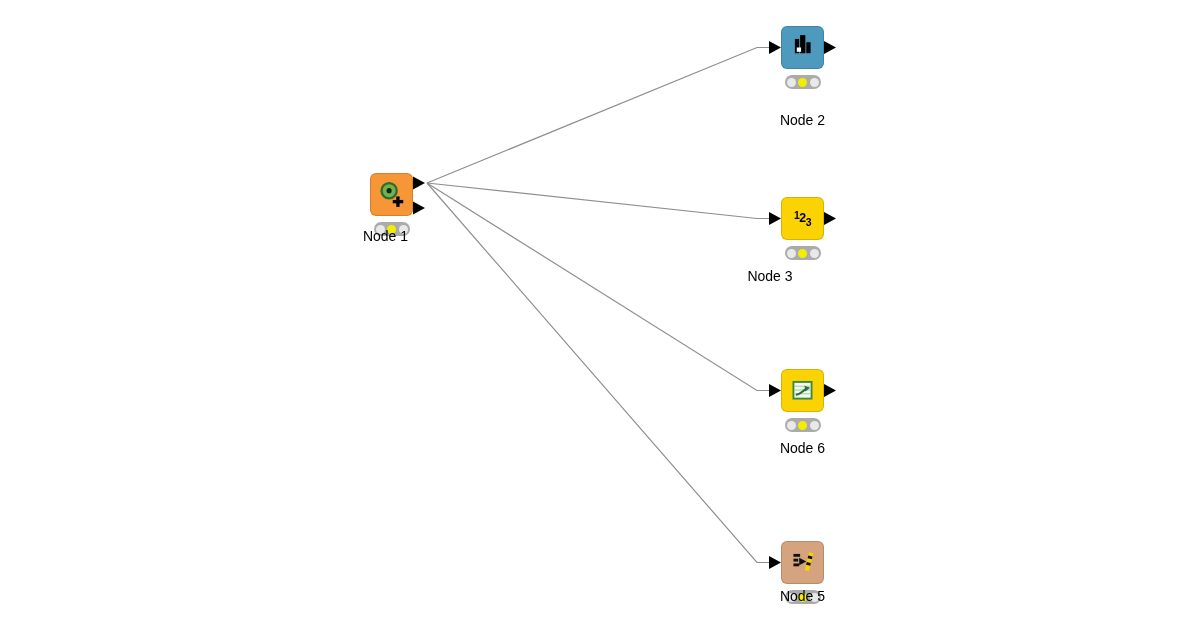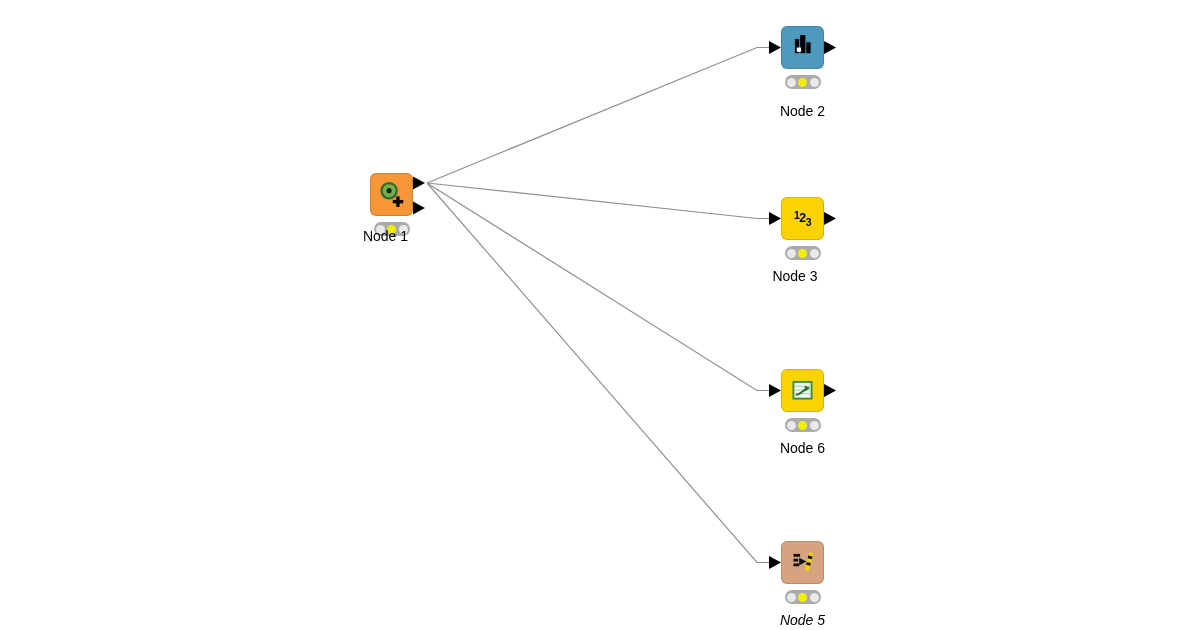--- a/index.html
+++ b/index.html
@@ -59,37 +59,37 @@
     <rect x="19" y="8.5" width="5.5" height="19" fill="#000"></rect>
     <rect x="25.5" y="16" width="4.5" height="11.5" fill="#000"></rect>
     <rect x="15.5" y="21.5" width="4.5" height="4.5" fill="#fff"></rect>
   </svg>
         </div>
     <div class="traffic-light" style="left: 784.5px; top: 75px; background: rgb(171, 171, 171);">
           <span class="tl-dot" style="background: rgb(233, 233, 233);"></span>
           <span class="tl-dot" style="background: rgb(243, 238, 0);"></span>
           <span class="tl-dot" style="background: rgb(233, 233, 233);"></span>
         </div>
-    <div class="node-label" style="left: 802.5px; top: 103px;">Node 2</div>
+    <div class="node-label" style="left: 802.5px; top: 112px;">Node 2</div>
   </div>
       <div class="node-group">
 
     <div class="node-body" style="left: 781px; top: 197px; background: rgb(251, 211, 3);">
           <svg viewBox="0 0 43 43">
     <text x="12.5" y="21.5" font-family="Liberation Sans, sans-serif" font-size="11" font-weight="bold" fill="#000">1</text>
     <text x="18" y="25.5" font-family="Liberation Sans, sans-serif" font-size="13" font-weight="bold" fill="#000">2</text>
     <text x="25" y="29" font-family="Liberation Sans, sans-serif" font-size="11" font-weight="bold" fill="#000">3</text>
   </svg>
         </div>
     <div class="traffic-light" style="left: 784.5px; top: 246px; background: rgb(171, 171, 171);">
           <span class="tl-dot" style="background: rgb(233, 233, 233);"></span>
           <span class="tl-dot" style="background: rgb(243, 238, 0);"></span>
           <span class="tl-dot" style="background: rgb(233, 233, 233);"></span>
         </div>
-    <div class="node-label" style="left: 795px; top: 268px; text-align: center;">Node 3</div>
+    <div class="node-label" style="left: 770px; top: 268px; text-align: center;">Node 3</div>
   </div>
       <div class="node-group">
 
     <div class="node-body" style="left: 781px; top: 369px; background: rgb(251, 211, 3);">
           <svg viewBox="0 0 43 43">
     <rect x="12" y="12.5" width="19" height="17.5" fill="#f2faf2" stroke="#3c8a40" stroke-width="2"></rect>
     <line x1="13.5" y1="17" x2="29.5" y2="17" stroke="#9ccb9c" stroke-width="1"></line>
     <line x1="13.5" y1="21" x2="29.5" y2="21" stroke="#9ccb9c" stroke-width="1"></line>
     <line x1="13.5" y1="25" x2="29.5" y2="25" stroke="#9ccb9c" stroke-width="1"></line>
     <path d="M14.5 26 C19 26 21 22.5 25 20" stroke="#2d6e31" stroke-width="2.2" fill="none"></path>
@@ -116,16 +116,16 @@
       <rect x="26" y="14.5" width="4.5" height="3" fill="#111"></rect>
       <rect x="26" y="21.5" width="4.5" height="3" fill="#111"></rect>
     </g>
   </svg>
         </div>
     <div class="traffic-light" style="left: 784.5px; top: 590px; background: rgb(171, 171, 171);">
           <span class="tl-dot" style="background: rgb(233, 233, 233);"></span>
           <span class="tl-dot" style="background: rgb(243, 238, 0);"></span>
           <span class="tl-dot" style="background: rgb(233, 233, 233);"></span>
         </div>
-    <div class="node-label" style="left: 802.5px; top: 612px; font-style: italic;">Node 5</div>
+    <div class="node-label" style="left: 802.5px; top: 588px;">Node 5</div>
   </div>
     </div>
 </div>
 
 </body></html>

